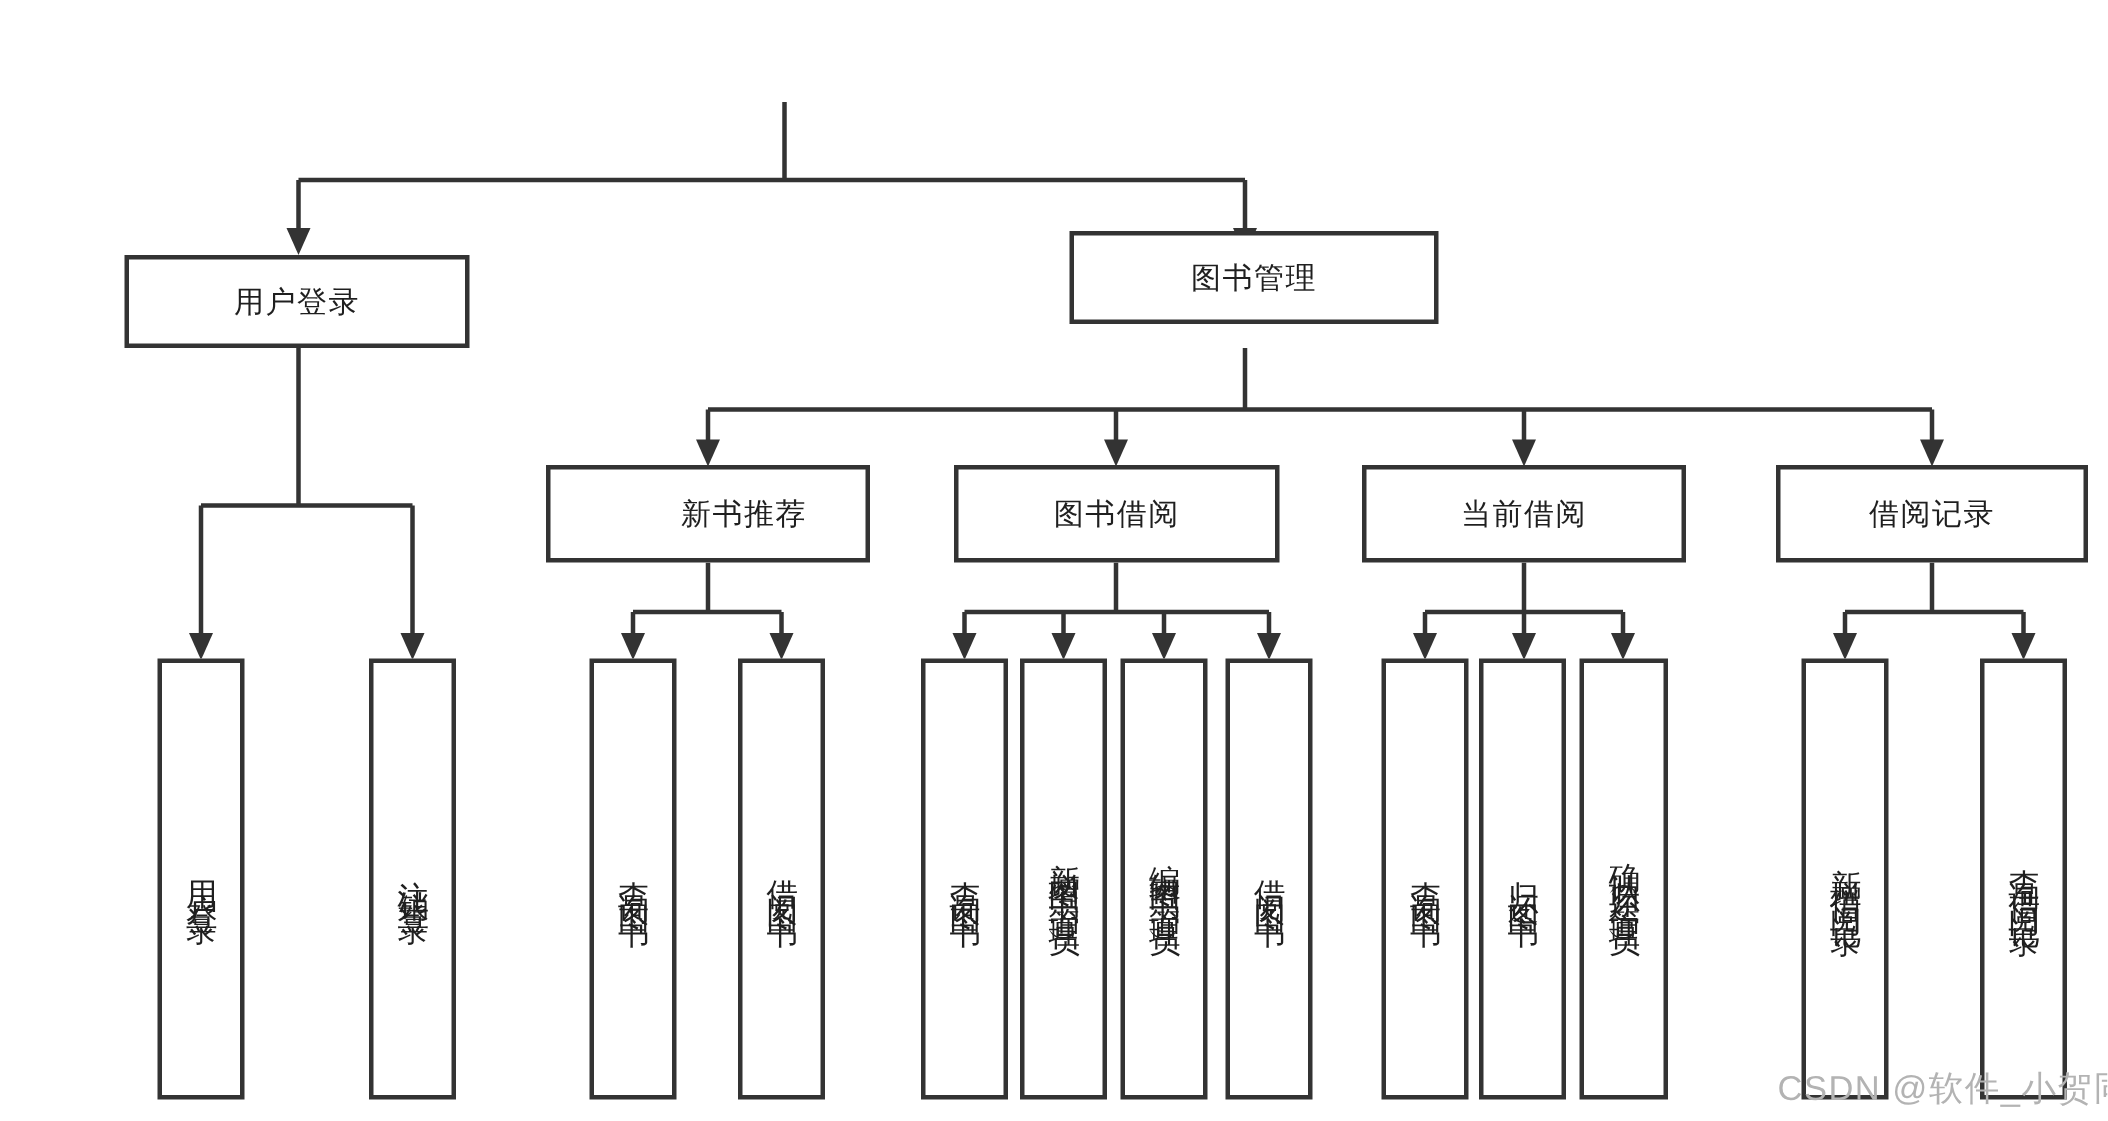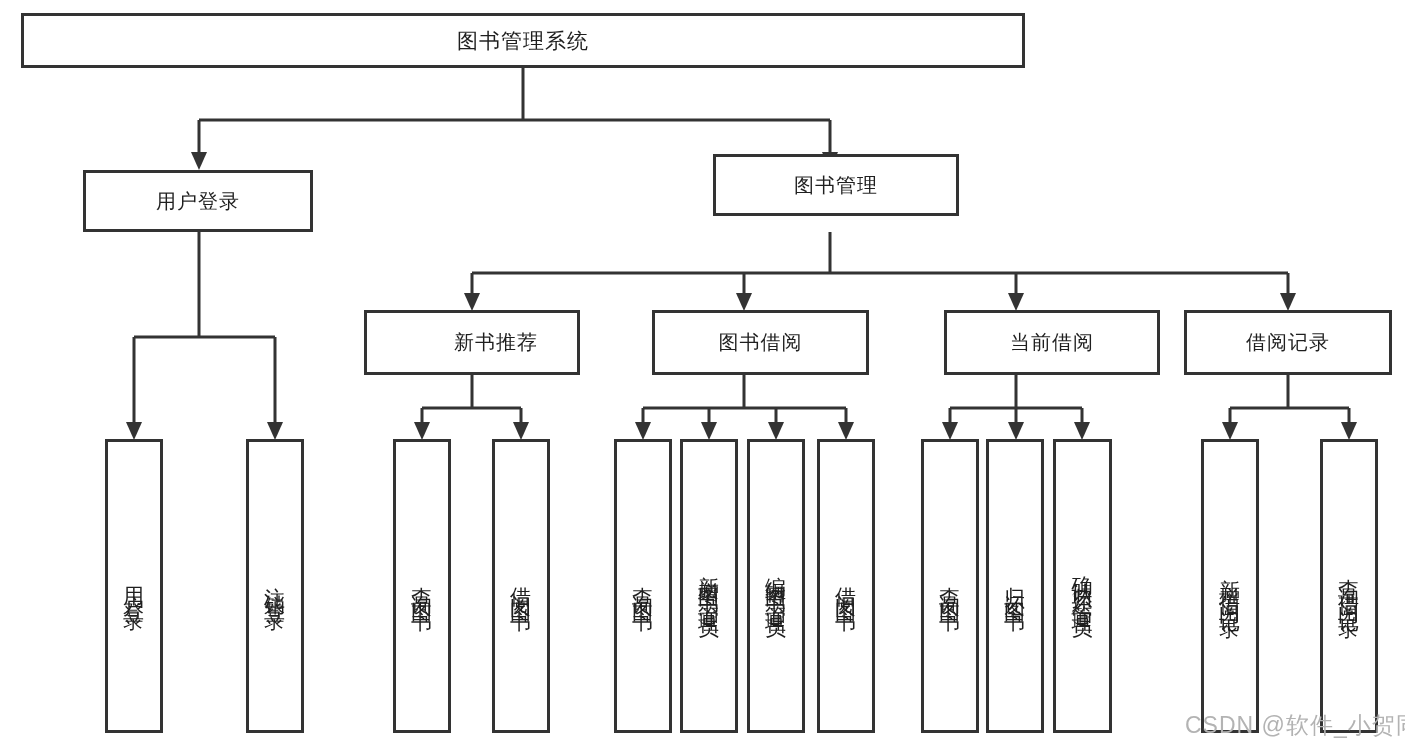--- a/index.html
+++ b/index.html
@@ -93,28 +93,27 @@
       <polygon points="768,422 784,422 776,440"></polygon>
       <polygon points="838,422 854,422 846,440"></polygon>
       <polygon points="942,422 958,422 950,440"></polygon>
       <polygon points="1008,422 1024,422 1016,440"></polygon>
       <polygon points="1074,422 1090,422 1082,440"></polygon>
       <polygon points="1222,422 1238,422 1230,440"></polygon>
       <polygon points="1341,422 1357,422 1349,440"></polygon>
     </g>
   </svg>
 
-  <div class="hnode" style="left:21px; top:13px; width:1004px; height:55px; font-size:21px;">图书管理系统</div>
 
   <div class="hnode" style="left:83px; top:170px; width:230px; height:62px;">用户登录</div>
   <div class="hnode" style="left:713px; top:154px; width:246px; height:62px;">图书管理</div>
 
   <div class="hnode" style="left:364px; top:310px; width:216px; height:65px;padding-left:48px;">新书推荐</div>
-  <div class="hnode" style="left:636px; top:310px; width:217px; height:65px;margin-left:16px;">图书借阅</div>
-  <div class="hnode" style="left:908px; top:310px; width:216px; height:65px;margin-left:36px;">当前借阅</div>
+  <div class="hnode" style="left:636px; top:310px; width:217px; height:65px;">图书借阅</div>
+  <div class="hnode" style="left:908px; top:310px; width:216px; height:65px;">当前借阅</div>
   <div class="hnode" style="left:1184px; top:310px; width:208px; height:65px;">借阅记录</div>
 
   <div class="leaf" style="left:105px;">用户登录</div>
   <div class="leaf" style="left:246px;">注销登录</div>
 
   <div class="leaf" style="left:393px;">查询图书</div>
   <div class="leaf" style="left:492px;">借阅图书</div>
 
   <div class="leaf" style="left:614px;">查询图书</div>
   <div class="leaf long" style="left:680px;">新增图书（管理员）</div>

